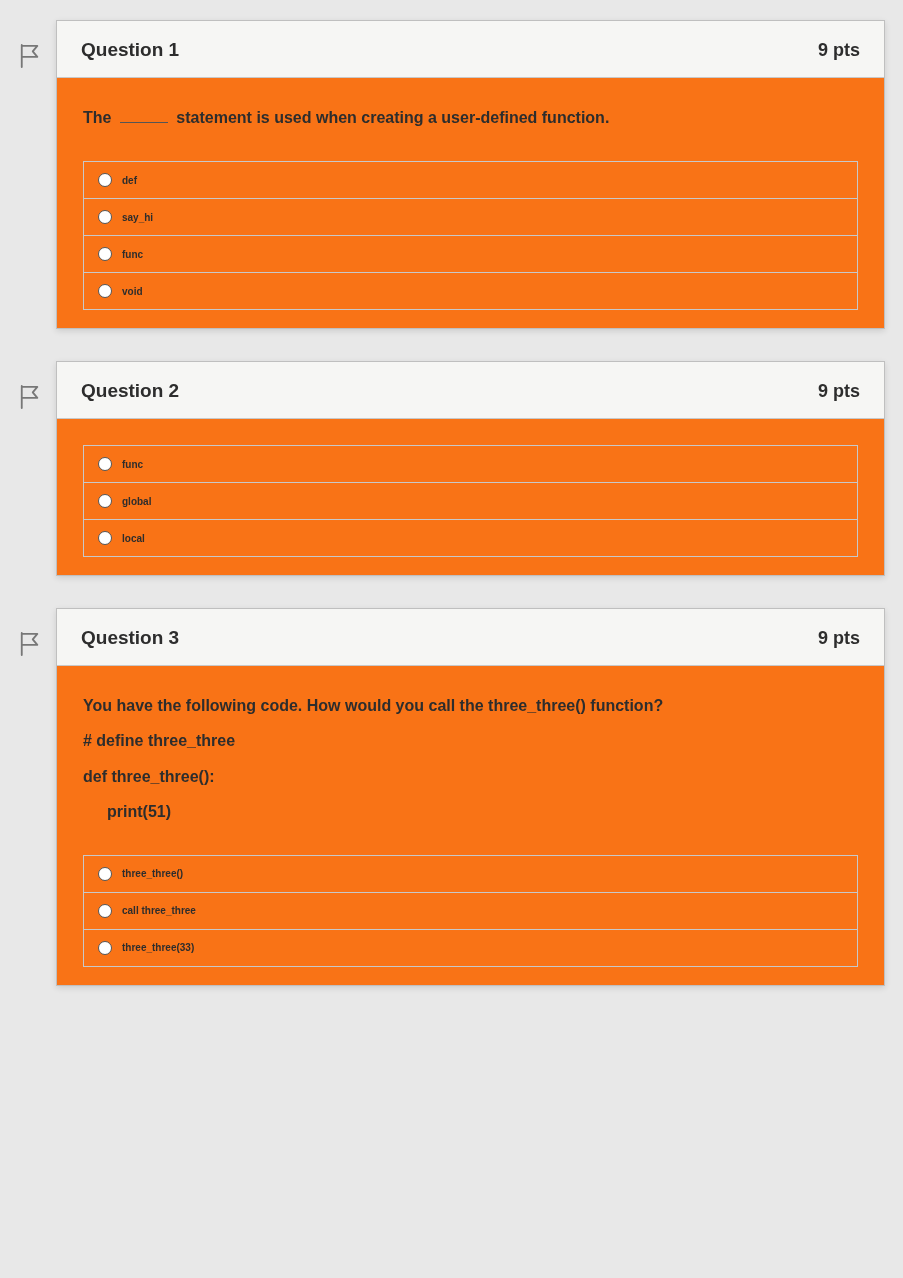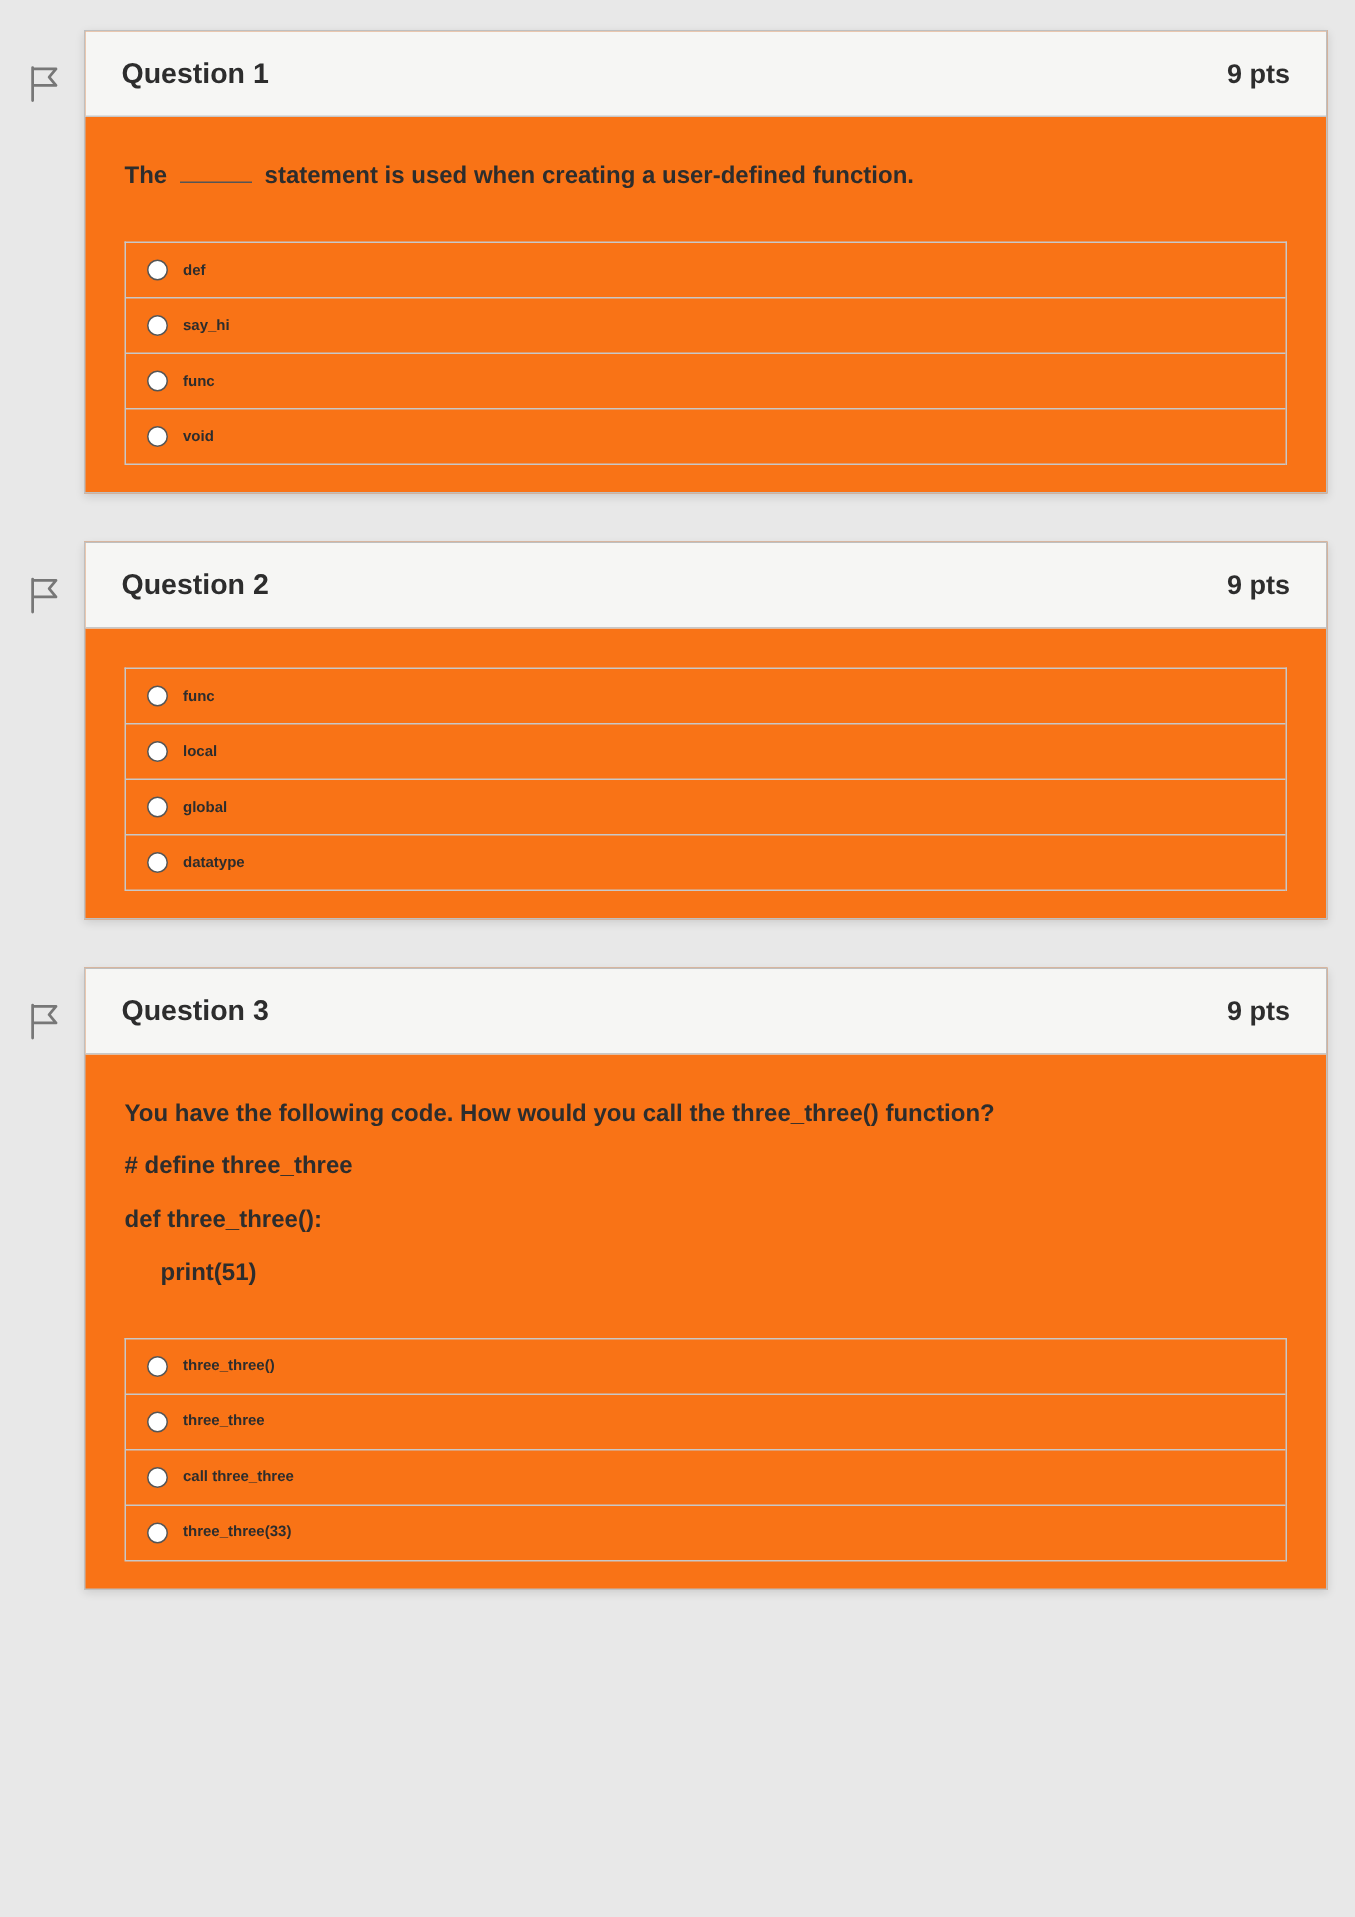--- a/index.html
+++ b/index.html
@@ -136,29 +136,25 @@
     <span class="q-pts">9 pts</span>
   </div>
   <div class="q-body">
     <div class="options">
       <label class="option">
         <span class="radio"></span>
         <span>func</span>
       </label>
       <label class="option">
         <span class="radio"></span>
-        <span>local</span>
-      </label>
-      <label class="option">
-        <span class="radio"></span>
         <span>global</span>
       </label>
       <label class="option">
         <span class="radio"></span>
-        <span>datatype</span>
+        <span>local</span>
       </label>
     </div>
   </div>
 </div>
 
 <div class="question-block">
   <div class="flag-wrap">
     <svg class="flag-icon" viewBox="0 0 24 28">
       <path d="M3 2 L3 26 M3 3 L20 3 L15 9 L20 15 L3 15" fill="none" stroke="#777" stroke-width="2" stroke-linejoin="round" stroke-linecap="round"></path>
     </svg>
@@ -174,24 +170,20 @@
       <p>def three_three():</p>
       <p class="indent">print(51)</p>
     </div>
     <div class="options">
       <label class="option">
         <span class="radio"></span>
         <span>three_three()</span>
       </label>
       <label class="option">
         <span class="radio"></span>
-        <span>three_three</span>
-      </label>
-      <label class="option">
-        <span class="radio"></span>
         <span>call three_three</span>
       </label>
       <label class="option">
         <span class="radio"></span>
         <span>three_three(33)</span>
       </label>
     </div>
   </div>
 </div>
 

